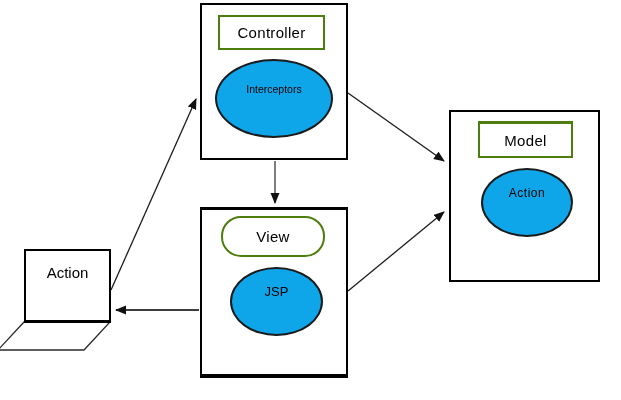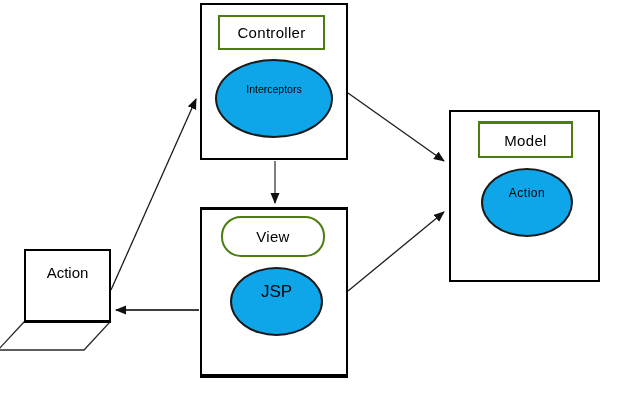--- a/index.html
+++ b/index.html
@@ -34,21 +34,21 @@
     position: absolute;
     border: 2px solid #1a1a1a;
     border-radius: 50%;
     background: #0ea5e9;
     display: flex;
     align-items: center;
     justify-content: center;
   }
   .ellipse span { transform: translateY(-10px); }
   .el-controller span { font-size: 10.5px; }
-  .el-view span { font-size: 17px; }
+  .el-view span { font-size: 13px; }
   .el-model span { font-size: 12px; letter-spacing: 0.5px; }
   .browser-screen {
     position: absolute;
     left: 24px; top: 249px; width: 87px; height: 74px;
     border: 2px solid #000;
     border-bottom: 3px solid #000;
     background: #ffffff;
     display: flex;
     justify-content: center;
     align-items: flex-start;

